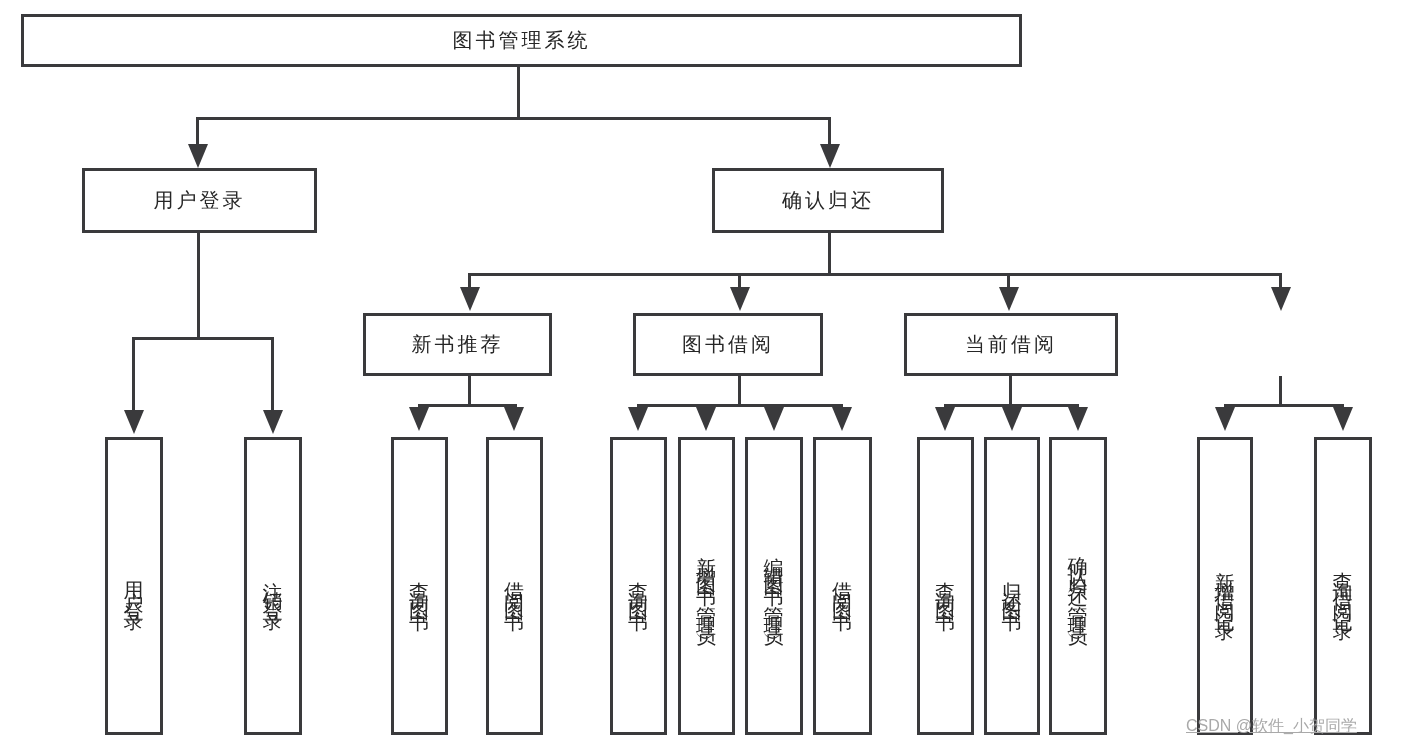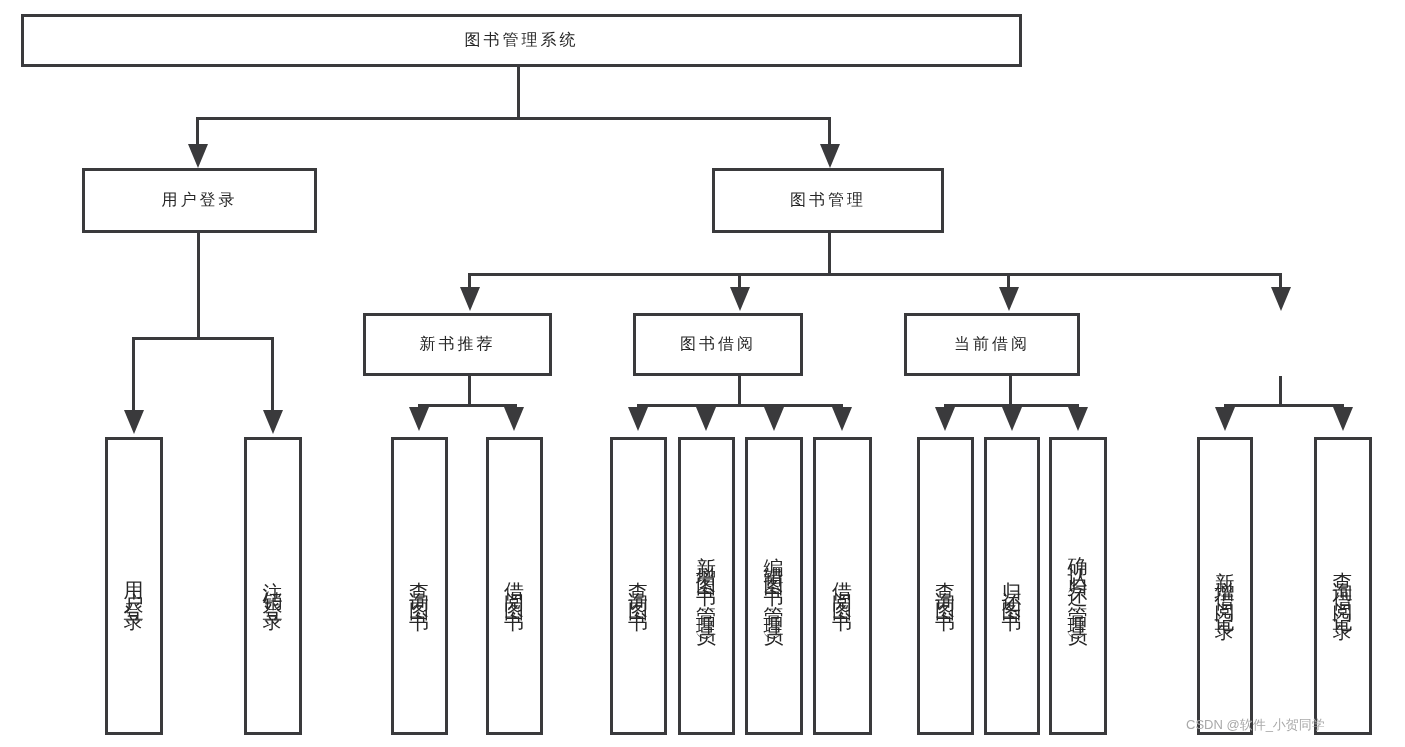--- a/index.html
+++ b/index.html
@@ -18,21 +18,21 @@
   }
   .box{
     position:absolute;
     box-sizing:border-box;
     border:3px solid var(--line);
     background:var(--background);
     display:flex;align-items:center;justify-content:center;
     color:var(--text);
   }
   .box .lbl{
-    font-size:16px;
+    font-size:20px;
     letter-spacing:3px;
     white-space:nowrap;
   }
   .box .vtext{
     writing-mode:vertical-rl;
     text-orientation:mixed;
     font-size:20px;
     letter-spacing:10px;
     line-height:1;
   }
@@ -43,52 +43,53 @@
   .arrow{
     position:absolute;
     width:0;height:0;
     border-left:10px solid transparent;
     border-right:10px solid transparent;
     border-top:24px solid var(--line);
   }
   .watermark{
     position:absolute;
     left:1186px;top:716px;
-    font-size:13px;
+    font-size:16px;
     color:var(--watermark);
     white-space:nowrap;
     z-index:10;
+    text-decoration:underline;
   }
 </style>
 </head>
 <body>
 
 <div id="canvas">
 
   <div class="box" style="left:21px;top:14px;width:1001px;height:53px">
     <span class="lbl">图书管理系统</span>
   </div>
 
   <div class="box" style="left:82px;top:168px;width:235px;height:65px">
     <span class="lbl">用户登录</span>
   </div>
 
   <div class="box" style="left:712px;top:168px;width:232px;height:65px">
-    <span class="lbl">图书管理</span>
+    <span class="lbl">确认归还</span>
   </div>
 
   <div class="box" style="left:363px;top:313px;width:189px;height:63px">
     <span class="lbl">新书推荐</span>
   </div>
 
-  <div class="box" style="left:633px;top:313px;width:170px;height:63px">
+  <div class="box" style="left:633px;top:313px;width:190px;height:63px">
     <span class="lbl">图书借阅</span>
   </div>
 
-  <div class="box" style="left:904px;top:313px;width:176px;height:63px">
+  <div class="box" style="left:904px;top:313px;width:214px;height:63px">
     <span class="lbl">当前借阅</span>
   </div>
 
 
   <div class="box" style="left:105px;top:437px;width:58px;height:298px">
     <span class="vtext">用户登录</span>
   </div>
   <div class="box" style="left:244px;top:437px;width:58px;height:298px">
     <span class="vtext">注销登录</span>
   </div>

